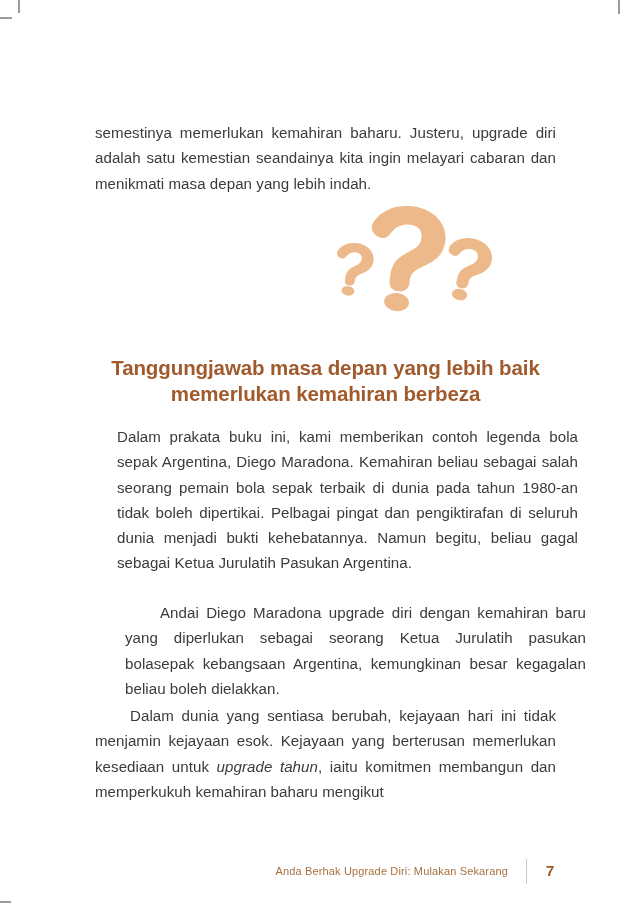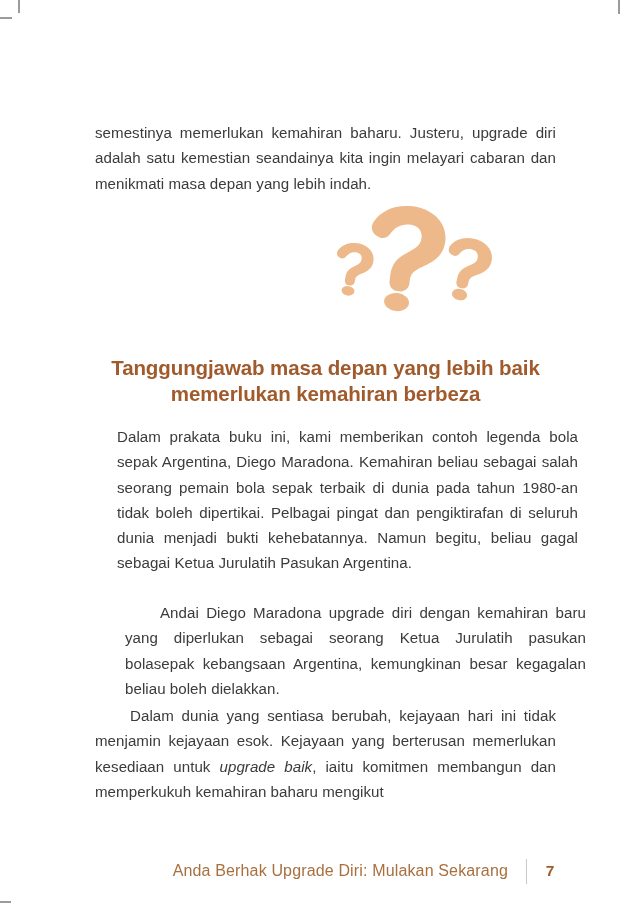--- a/index.html
+++ b/index.html
@@ -107,21 +107,21 @@
     position: absolute;
     left: 95px;
     top: 858px;
     width: 461px;
     height: 26px;
     display: flex;
     align-items: center;
     justify-content: flex-end;
   }
   .footer-title {
-    font-size: 16px;
+    font-size: 11px;
     color: #a8703f;
     letter-spacing: 0.15px;
     white-space: nowrap;
   }
   .footer-divider {
     width: 1px;
     height: 25px;
     background: #c9c9c9;
     margin: 0 17px 0 18px;
   }
@@ -232,21 +232,21 @@
 
     <div class="para-1">
       <p class="body">Dalam prakata buku ini, kami memberikan contoh legenda bola sepak Argentina, Diego Maradona. Kemahiran beliau sebagai salah seorang pemain bola sepak terbaik di dunia pada tahun 1980-an tidak boleh dipertikai. Pelbagai pingat dan pengiktirafan di seluruh dunia menjadi bukti kehebatannya. Namun begitu, beliau gagal sebagai Ketua Jurulatih Pasukan Argentina.</p>
     </div>
 
     <div class="para-2">
       <p class="body indent">Andai Diego Maradona upgrade diri dengan kemahiran baru yang diperlukan sebagai seorang Ketua Jurulatih pasukan bolasepak kebangsaan Argentina, kemungkinan besar kegagalan beliau boleh dielakkan.</p>
     </div>
 
     <div class="para-3">
-      <p class="body indent"><span>Dalam dunia yang sentiasa berubah, kejayaan hari ini tidak menjamin kejayaan esok. Kejayaan yang berterusan memerlukan kesediaan untuk </span><i>upgrade baik</i><span>, iaitu komitmen membangun dan memperkukuh kemahiran baharu mengikut</span></p>
+      <p class="body indent"><span>Dalam dunia yang sentiasa berubah, kejayaan hari ini tidak menjamin kejayaan esok. Kejayaan yang berterusan memerlukan kesediaan untuk </span><i>upgrade tahun</i><span>, iaitu komitmen membangun dan memperkukuh kemahiran baharu mengikut</span></p>
     </div>
 
   </div>
 
   <div class="footer">
     <div class="footer-title">Anda Berhak Upgrade Diri: Mulakan Sekarang</div>
     <div class="footer-divider"></div>
     <div class="footer-pageno">7</div>
   </div>
 

